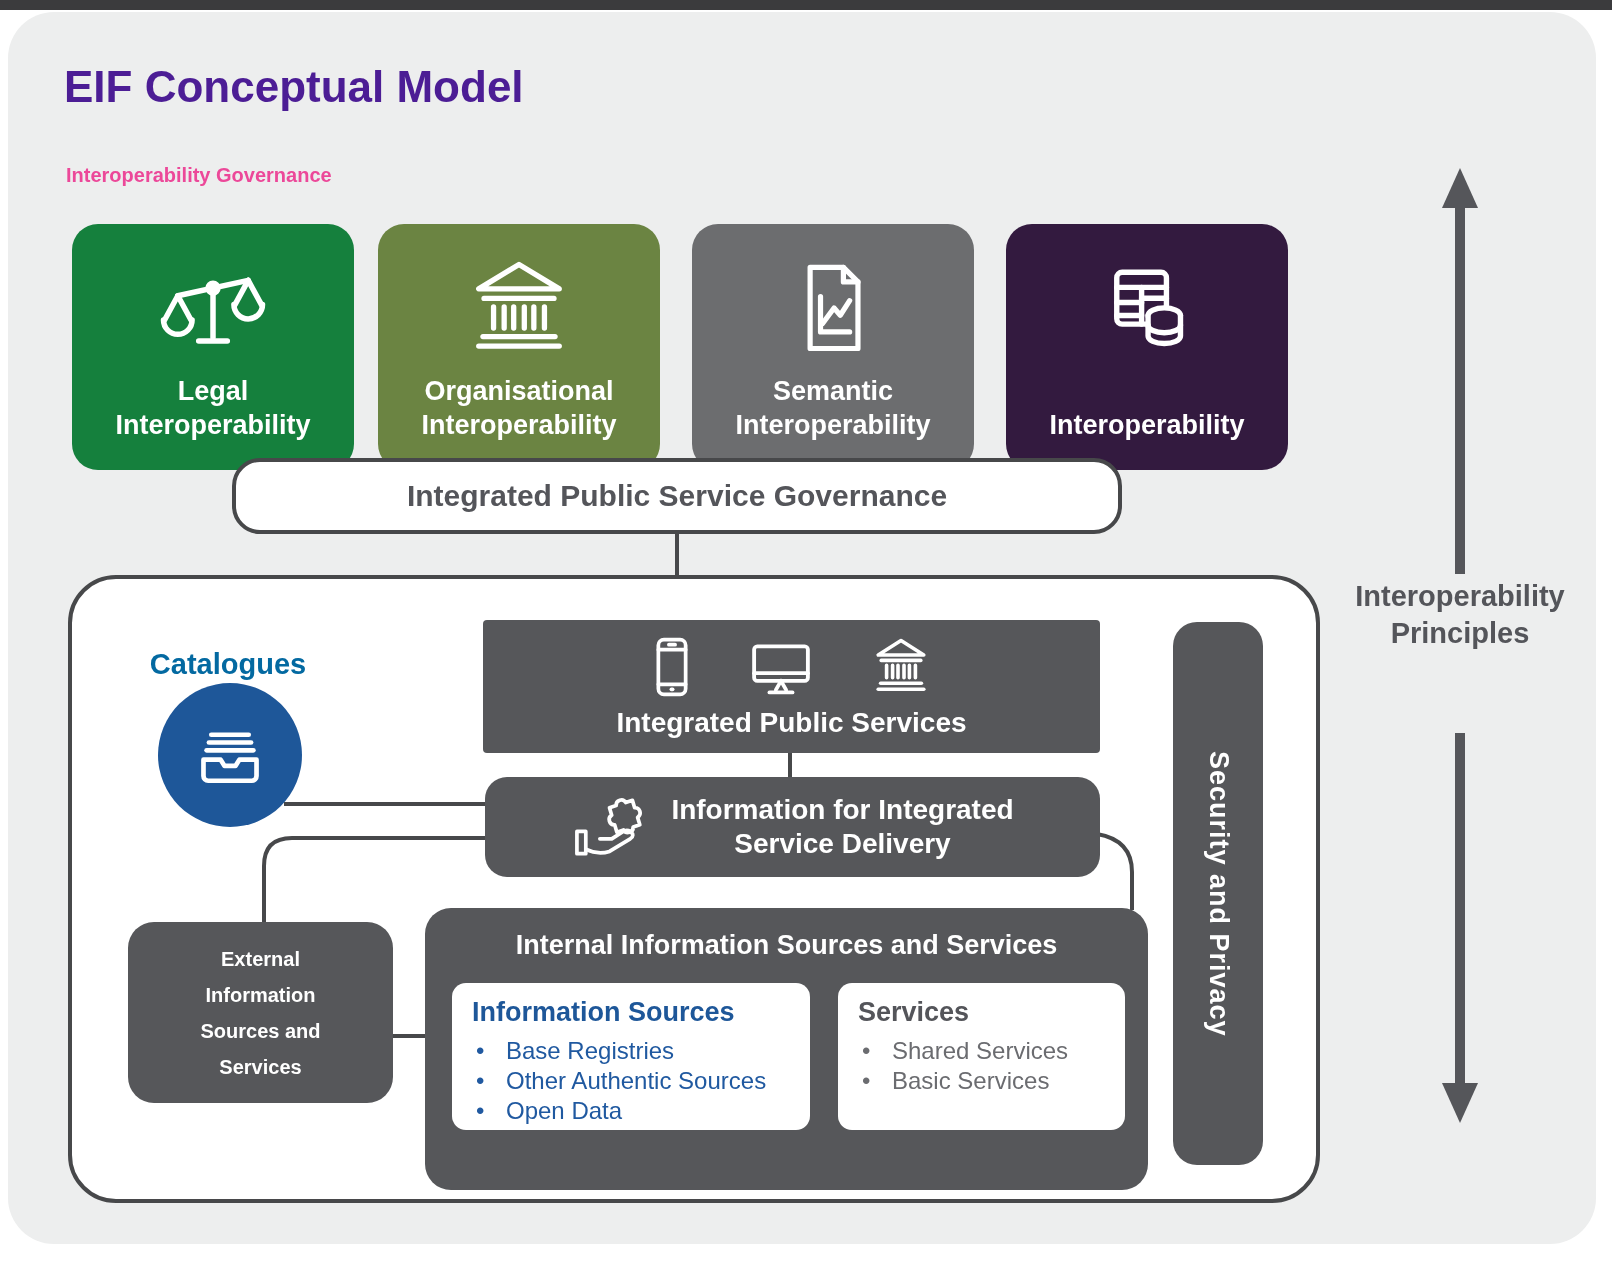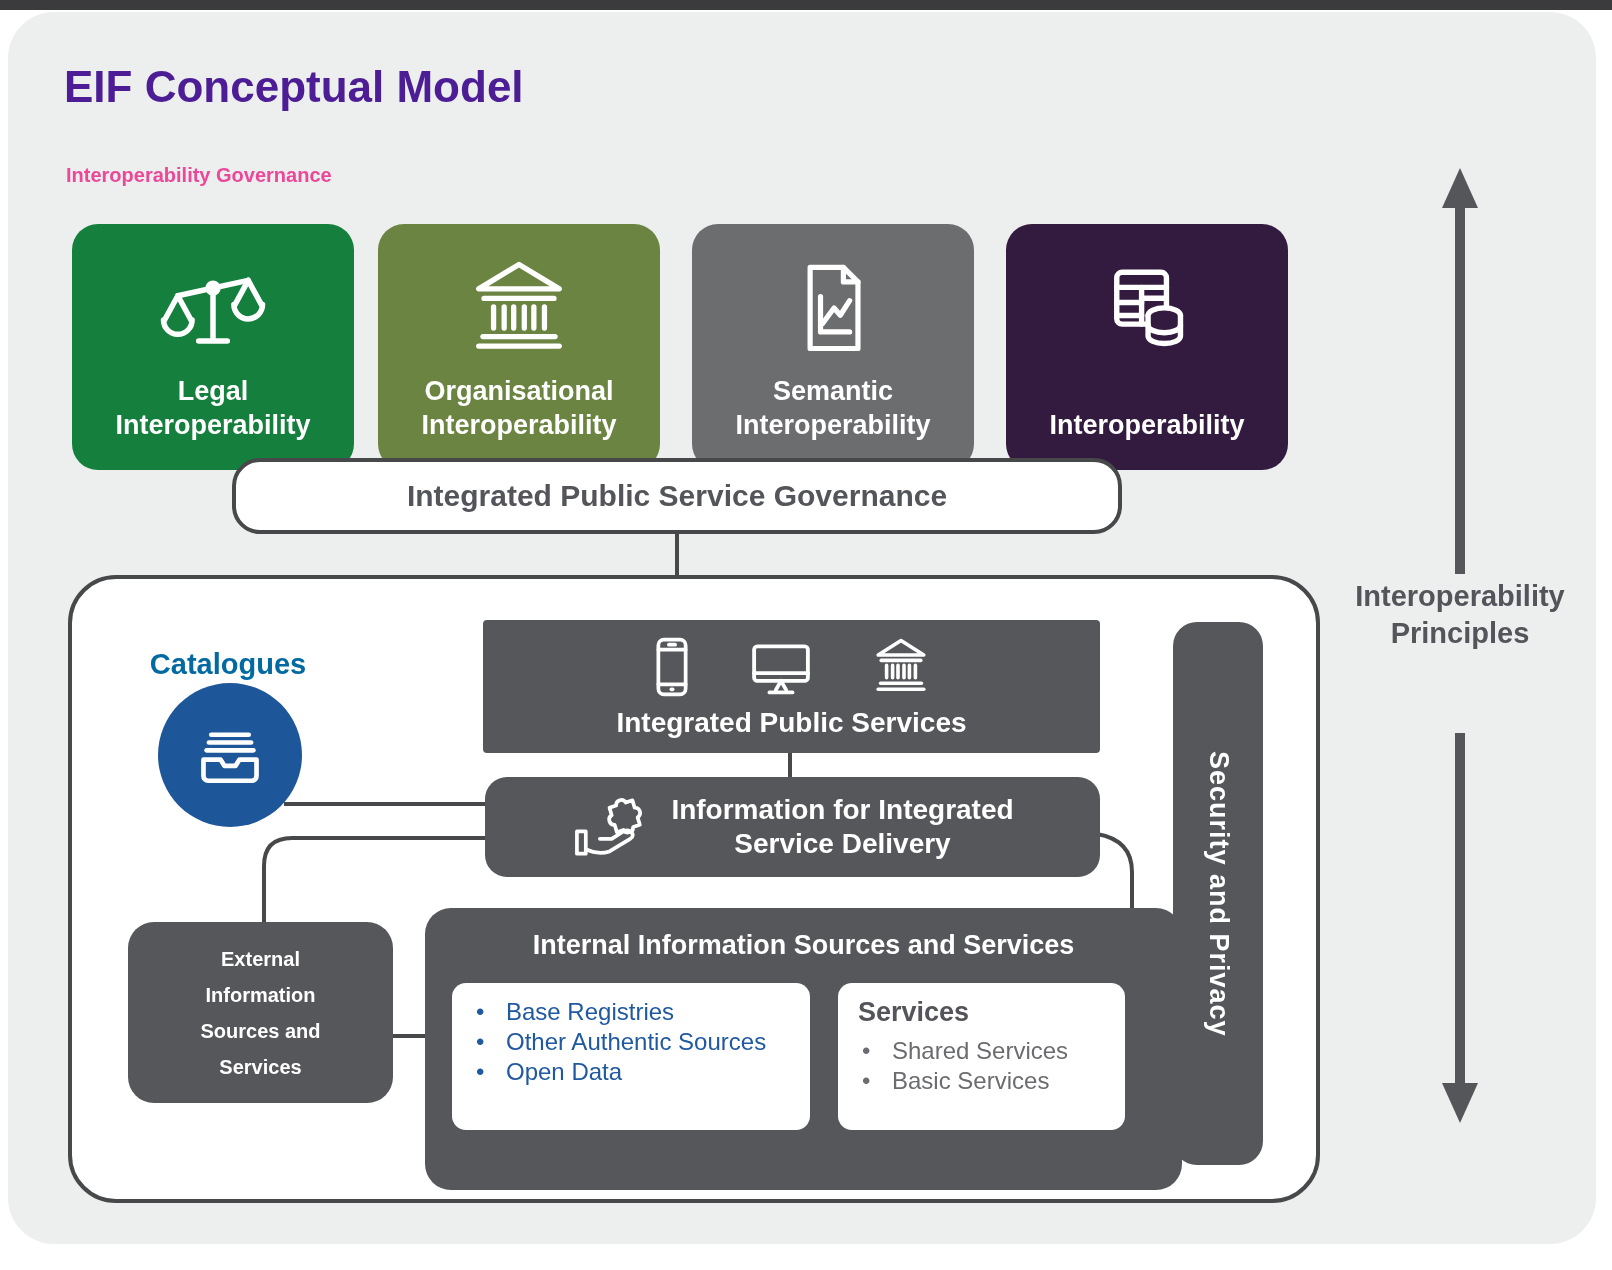--- a/index.html
+++ b/index.html
@@ -47,21 +47,21 @@
              font-size:28px;font-weight:bold;}
 
   .coord-box{left:485px;top:777px;width:615px;height:100px;border-radius:22px;
              display:flex;align-items:center;justify-content:center;gap:26px;}
   .coord-text{text-align:center;font-size:28px;font-weight:bold;line-height:34px;}
 
   .ext-box{left:128px;top:922px;width:265px;height:181px;border-radius:26px;
            display:flex;align-items:center;justify-content:center;text-align:center;
            font-size:20px;font-weight:bold;line-height:36px;}
 
-  .int-box{left:425px;top:908px;width:723px;height:282px;border-radius:26px;padding-left:34px;}
+  .int-box{left:425px;top:908px;width:723px;height:282px;border-radius:26px;}
   .int-title{position:absolute;top:22px;left:0;width:100%;text-align:center;
              font-size:27px;font-weight:bold;}
   .white-card{position:absolute;top:75px;background:#ffffff;border-radius:14px;
               padding:14px 20px;box-sizing:border-box;}
   .info-card{left:27px;width:358px;height:147px;}
   .svc-card{left:413px;width:287px;height:147px;}
   .card-title{font-size:27px;font-weight:bold;margin-bottom:8px;}
   .info-card .card-title{color:#1e5799;}
   .svc-card .card-title{color:#54555a;}
   .bullet-row{display:flex;font-size:24px;line-height:30px;}
@@ -228,20 +228,21 @@
       <div>Information</div>
       <div>Sources and</div>
       <div>Services</div>
     </div>
   </div>
 
   <div class="dark int-box">
     <div class="int-title">Internal Information Sources and Services</div>
 
     <div class="white-card info-card">
+      <div class="card-title">Information Sources</div>
       <div class="bullet-row">
           <span class="bullet-dot">•</span>
           <span>Base Registries</span>
         </div>
       <div class="bullet-row">
           <span class="bullet-dot">•</span>
           <span>Other Authentic Sources</span>
         </div>
       <div class="bullet-row">
           <span class="bullet-dot">•</span>

